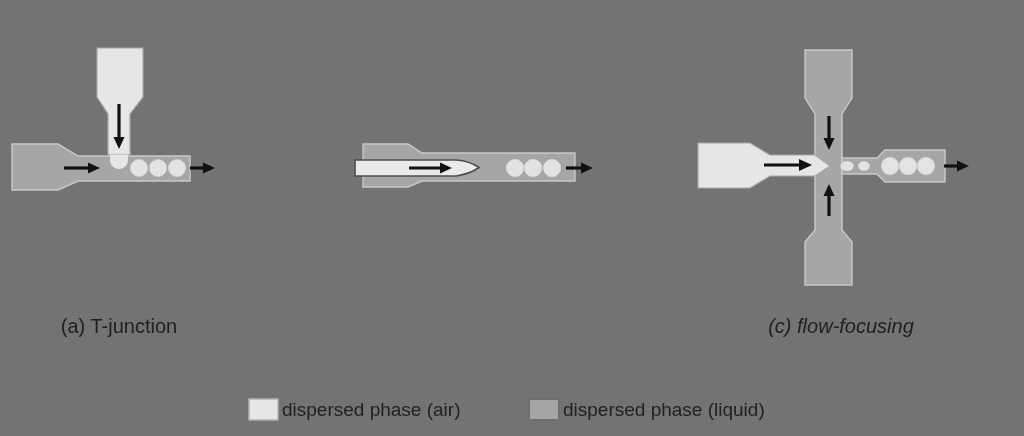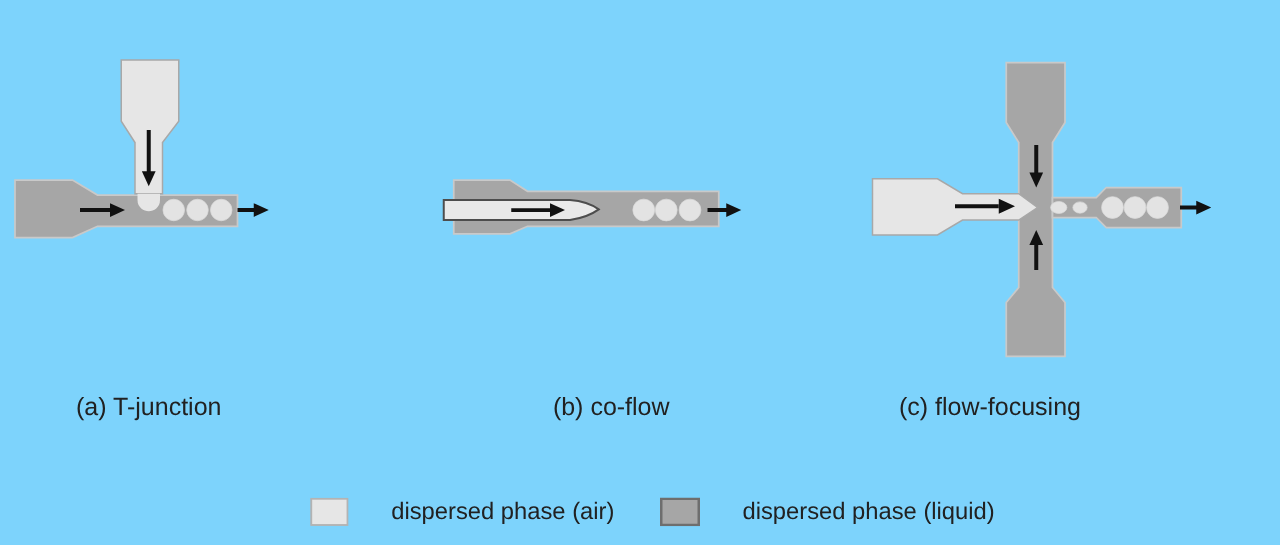--- a/index.html
+++ b/index.html
@@ -1,43 +1,43 @@
 <!DOCTYPE html>
 <html><head>
 <meta charset="utf-8">
 <style>
   html,body { margin:0; padding:0; }
   body { font-family: "Liberation Sans", sans-serif; background:#ffffff; }
   #canvas {
-    position:relative; width:1024px; height:436px; background:#7dd3fc; overflow:hidden;
+    position:relative; width:1024px; height:436px; background:#737373; overflow:hidden;
   }
   .panel-svg { position:absolute; }
   #svg-a { left:0px;   top:40px;  }
   #svg-b { left:350px; top:138px; }
   #svg-c { left:690px; top:45px;  }
 
   .shape-cont { stroke:#c9c9c9; stroke-width:1.4; }
   .shape-disp { stroke:#a8a8a8; stroke-width:1.2; }
   .tube       { stroke:#4d4d4d; stroke-width:1.6; }
   .droplet    { stroke:#d9d9d9; stroke-width:0.6; }
   .arrow-line { stroke:#111111; stroke-width:3.2; fill:none; }
   .arrow-line.thin { stroke-width:3; }
   .arrow-head { fill:#111111; stroke:none; }
 
   .panel-label {
     position:absolute; top:313px; width:200px; height:28px;
     text-align:center; font-size:20px; line-height:27px; color:#212121;
   }
   #label-a { left:19px; }
   #label-b { left:389px; }
-  #label-c { left:692px; }
+  #label-c { left:741px;font-style:italic; }
 
   .legend-item {
     position:absolute; top:398px; height:23px;
-    display:flex; align-items:center; gap:34px;
+    display:flex; align-items:center; gap:3px;
   }
   #legend-dispersed  { left:248px; }
   #legend-continuous { left:528px; }
   .legend-swatch { display:block; }
   .legend-text { font-size:19px; color:#212121; white-space:nowrap; }
 </style>
 </head>
 <body>
 
 <div id="canvas">
@@ -115,21 +115,20 @@
       <line class="arrow-line" x1="829" y1="216" x2="829" y2="195"></line>
       <polygon class="arrow-head" points="829,184 823.5,196 834.5,196"></polygon>
     </g>
     <g>
       <line class="arrow-line" x1="944" y1="166" x2="958" y2="166"></line>
       <polygon class="arrow-head" points="969,166 957,160.5 957,171.5"></polygon>
     </g>
   </svg>
 
   <div id="label-a" class="panel-label">(a) T-junction</div>
-  <div id="label-b" class="panel-label">(b) co-flow</div>
   <div id="label-c" class="panel-label">(c) flow-focusing</div>
 
   <div id="legend-dispersed" class="legend-item">
     <svg class="legend-swatch" width="31" height="23">
       <rect x="1" y="1" width="29" height="21" stroke="#b3b3b3" stroke-width="1.5" fill="#e6e6e6"></rect>
     </svg>
     <span class="legend-text">dispersed phase (air)</span>
   </div>
 
   <div id="legend-continuous" class="legend-item">

